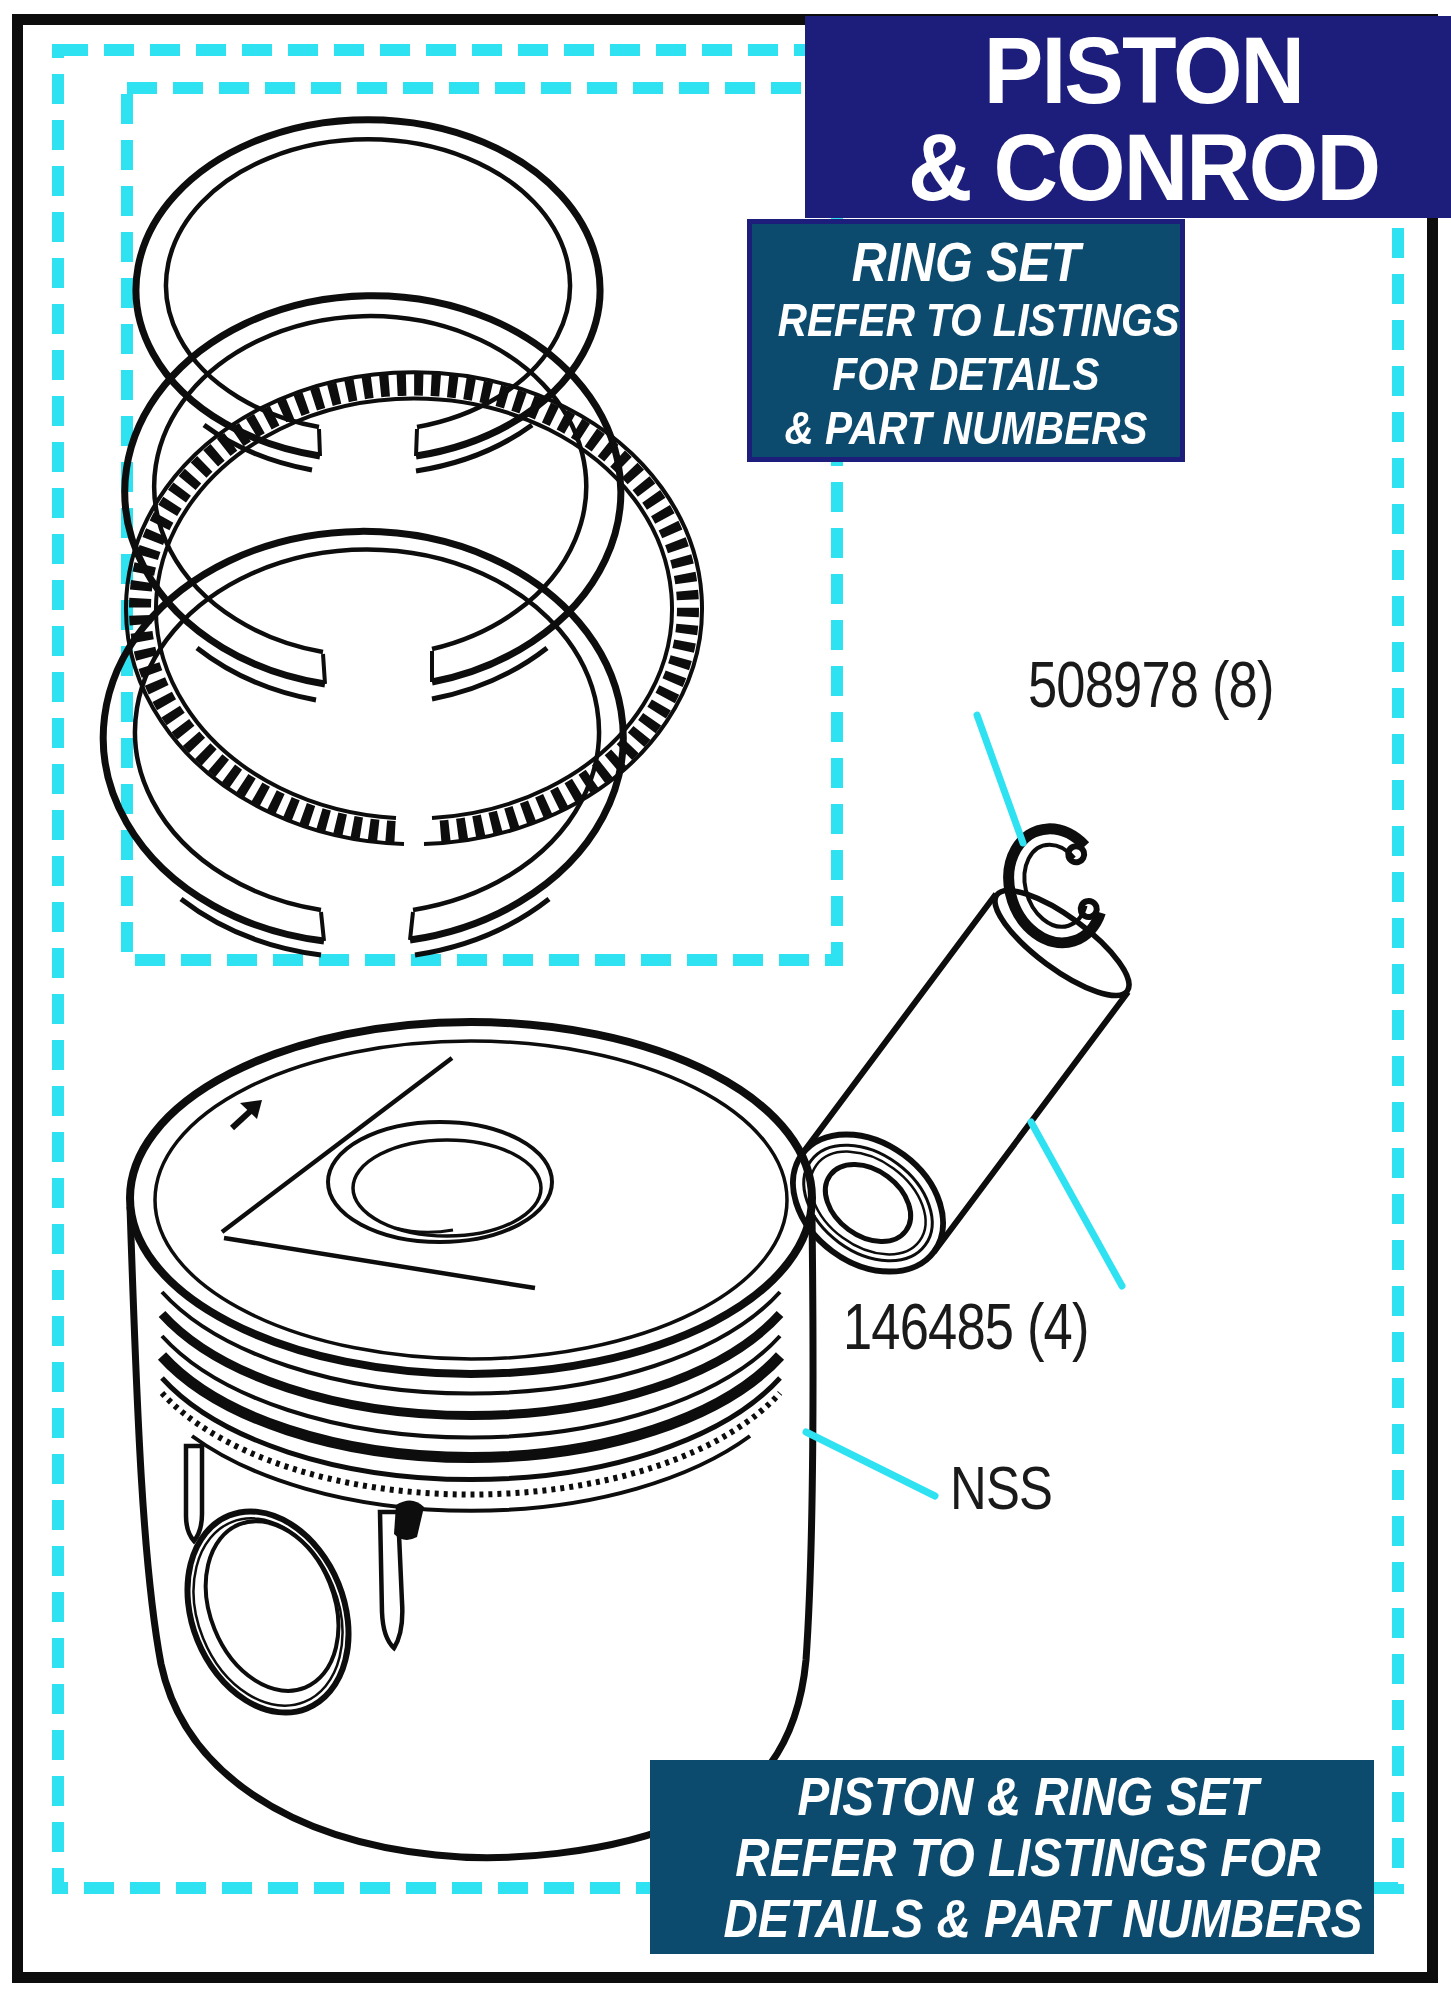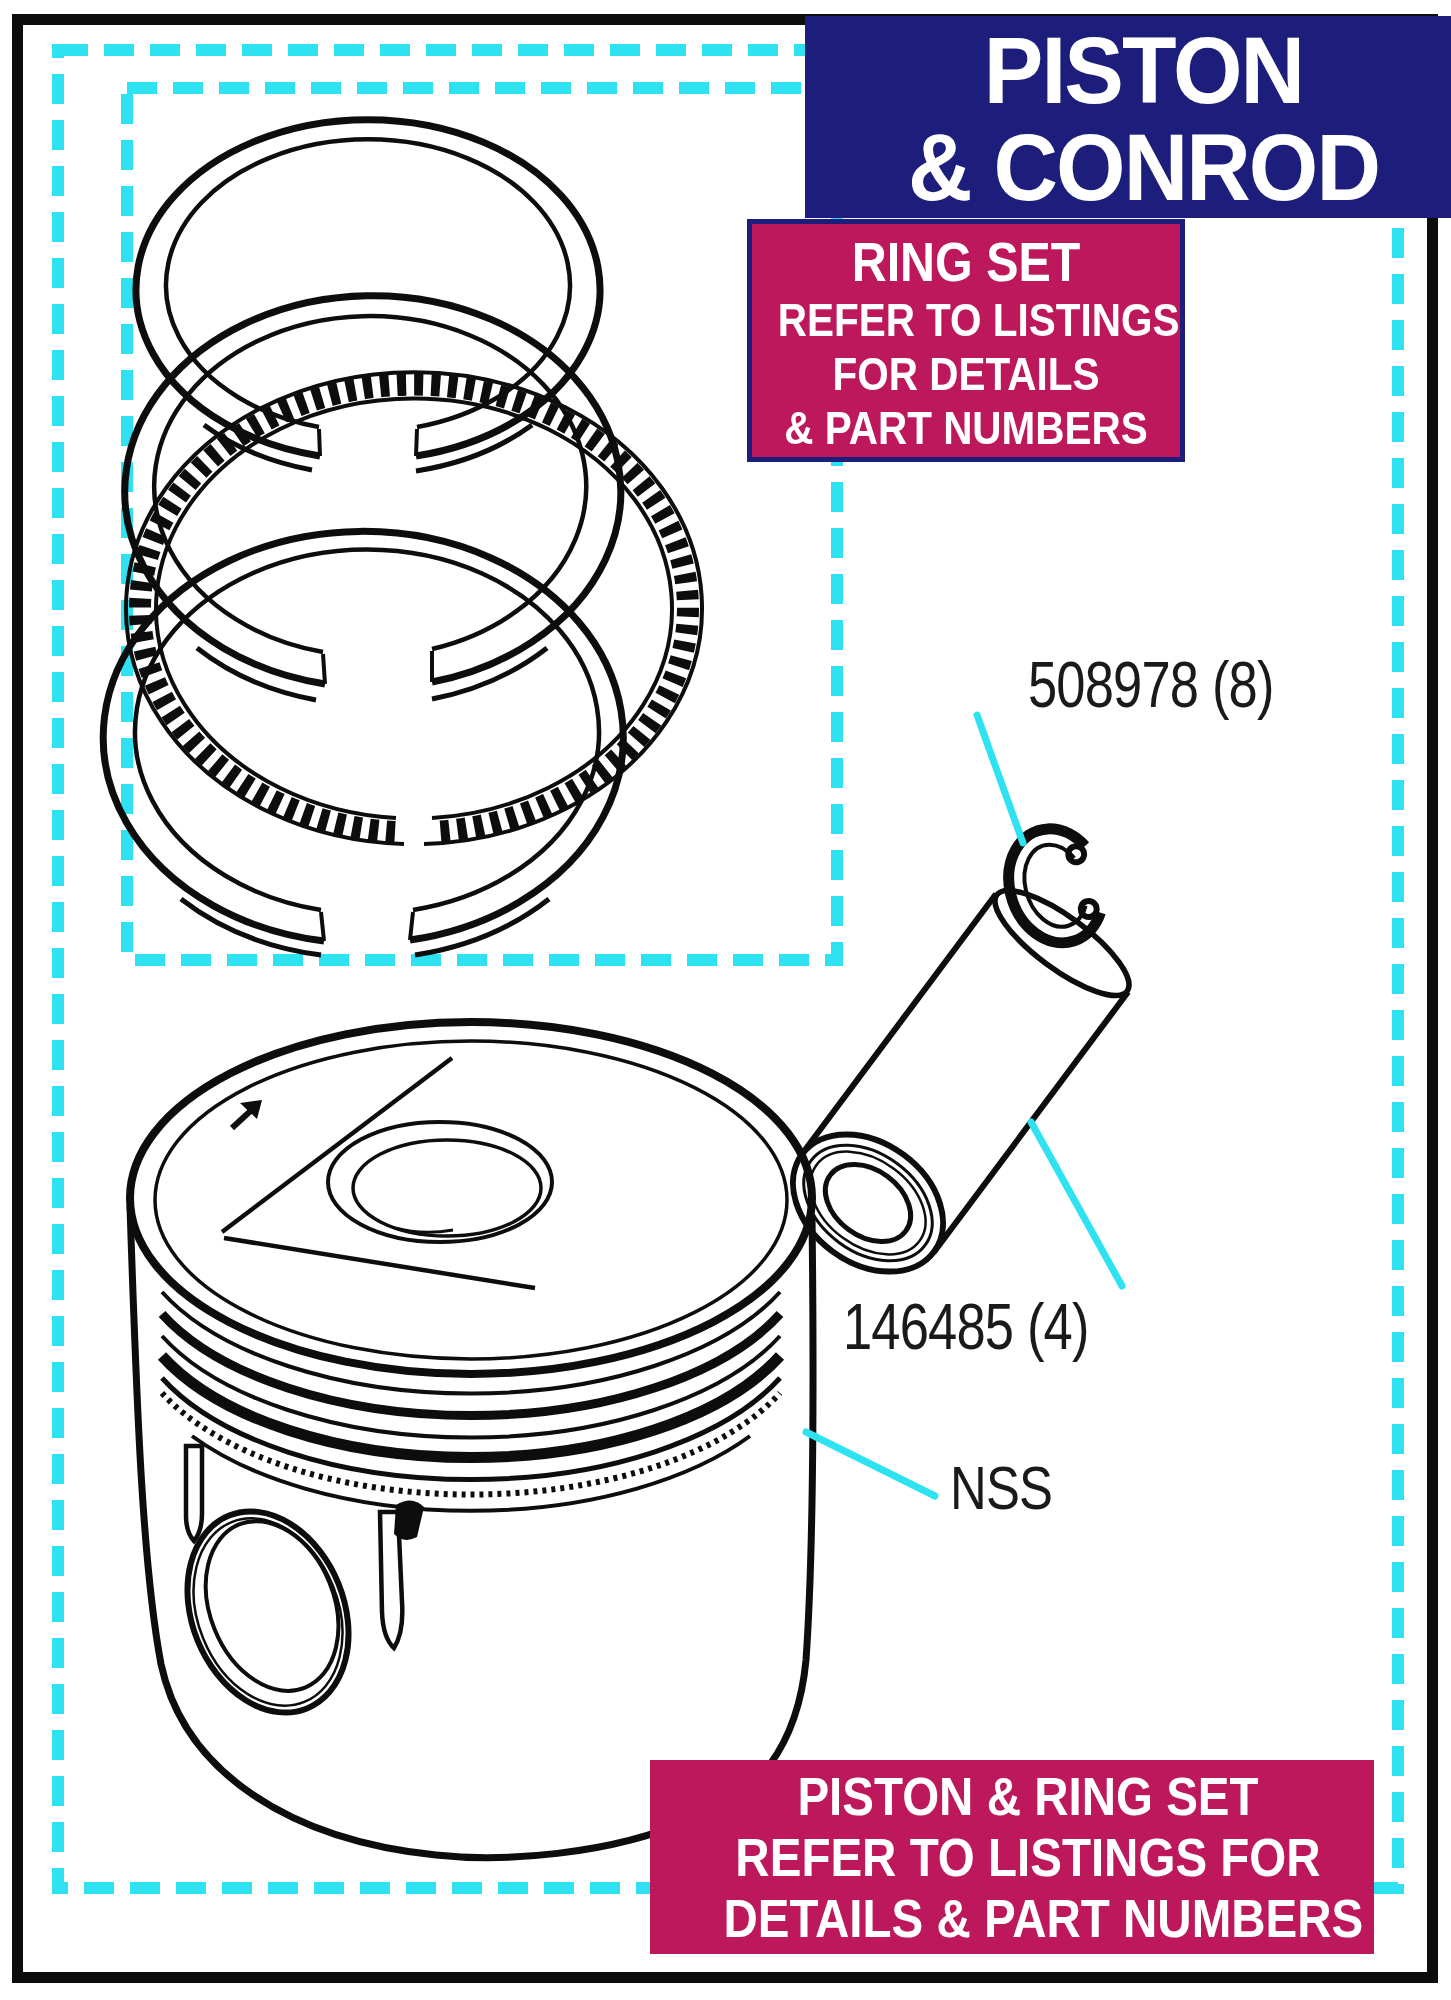--- a/index.html
+++ b/index.html
@@ -10,22 +10,22 @@
   .page svg{position:absolute;left:0;top:0;}
   .banner{
     position:absolute;left:805px;top:16px;width:677px;height:202px;
     background:#1d1d7c;color:#ffffff;z-index:2;text-align:center;
   }
   .banner .inner{
     padding-top:6px;font-weight:700;font-size:94px;line-height:97px;
     transform:scaleX(0.95);transform-origin:50% 0;white-space:nowrap;letter-spacing:-2px;
   }
   .note{
-    position:absolute;background:#be185d;color:#ffffff;z-index:2;text-align:center;
-    font-weight:700;
+    position:absolute;background:#0c4a6e;color:#ffffff;z-index:2;text-align:center;
+    font-style:italic;font-weight:700;
   }
   .note .inner{transform:scaleX(0.88);transform-origin:50% 0;white-space:nowrap;}
   .ringset{left:747px;top:219px;width:438px;height:243px;border:5px solid #1d1d7c;box-sizing:border-box;}
   .ringset .inner{padding-top:7px;font-size:46px;line-height:54px;}
   .ringset .inner .n1{font-size:55px;line-height:62px;}
   .bottomnote{left:650px;top:1760px;width:692px;height:194px;padding-left:32px;}
   .bottomnote .inner{padding-top:6px;font-size:54px;line-height:61px;}
   .plabel{
     position:absolute;color:#1a1a1a;font-size:64px;white-space:nowrap;
     transform:scaleX(0.82);transform-origin:0 0;z-index:2;letter-spacing:-1px;

